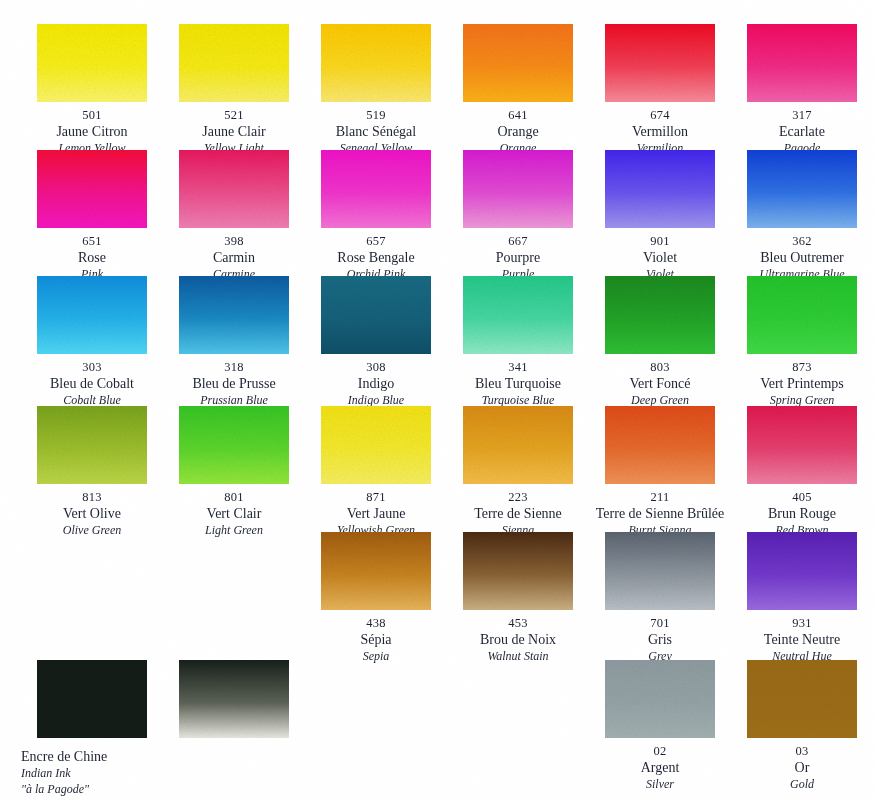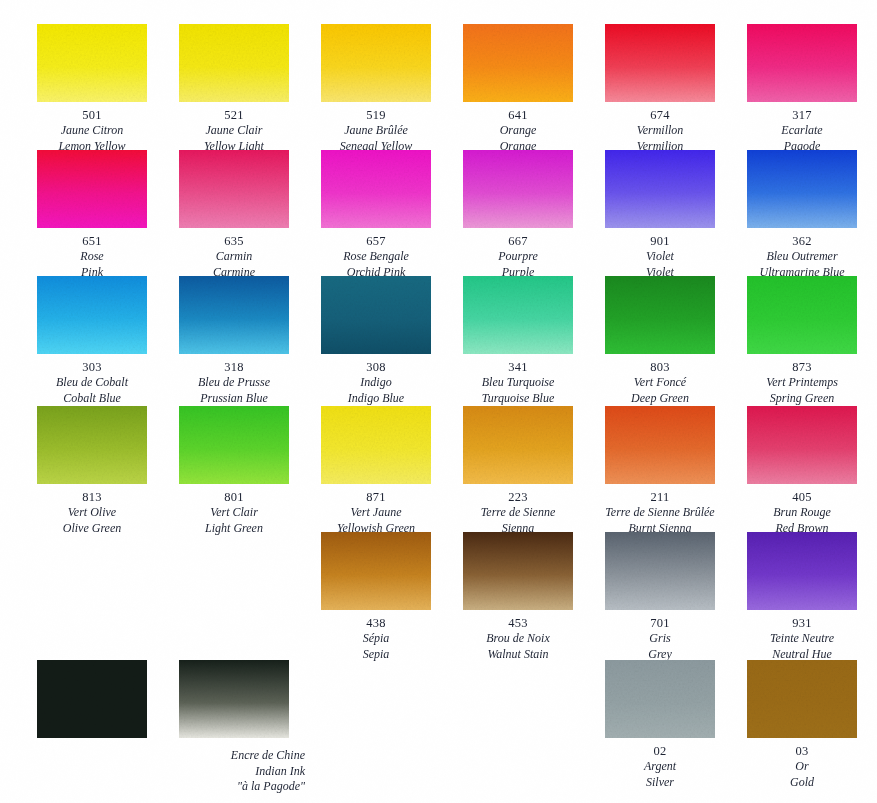--- a/index.html
+++ b/index.html
@@ -58,35 +58,34 @@
   }
   .labels {
     margin-top: 5px;
     line-height: 1.30;
   }
   .code {
     font-size: 12.5px;
     letter-spacing: .3px;
   }
   .fr {
-    font-size: 12px;
-    font-style: italic;
+    font-size: 14px;
   }
   .en {
     font-size: 12px;
     font-style: italic;
   }
   .extra {
     font-size: 12px;
     font-style: italic;
   }
   .wide-label {
     position: absolute;
     width: 284px;
-    text-align: right;
+    text-align: left;
   }
 </style>
 </head>
 <body>
 
 <div id="chart">
   <svg class="paper-noise" width="877" height="803" aria-hidden="true">
     <defs>
       <filter id="paperGrain">
         <feTurbulence type="fractalNoise" baseFrequency="0.9" numOctaves="3" stitchTiles="stitch"></feTurbulence>
@@ -132,21 +131,21 @@
         </div>
       </div>
       <div class="cell" style="left: 305px; top: 24px;">
         <div class="swatch" style="background: linear-gradient(rgb(252, 200, 0) 0%, rgb(251, 216, 29) 55%, rgb(251, 232, 111) 100%);">
           <svg class="grain" width="110" height="78" preserveAspectRatio="none">
             <rect width="110" height="78" filter="url(#washGrain)"></rect>
           </svg>
         </div>
         <div class="labels">
           <div class="code">519</div>
-          <div class="fr">Jaune Brûlée</div>
+          <div class="fr">Blanc Sénégal</div>
           <div class="en">Senegal Yellow</div>
         </div>
       </div>
       <div class="cell" style="left: 447px; top: 24px;">
         <div class="swatch" style="background: linear-gradient(rgb(244, 114, 26) 0%, rgb(248, 140, 22) 55%, rgb(252, 177, 23) 100%);">
           <svg class="grain" width="110" height="78" preserveAspectRatio="none">
             <rect width="110" height="78" filter="url(#washGrain)"></rect>
           </svg>
         </div>
         <div class="labels">
@@ -191,21 +190,21 @@
           <div class="en">Pink</div>
         </div>
       </div>
       <div class="cell" style="left: 163px; top: 150px;">
         <div class="swatch" style="background: linear-gradient(rgb(232, 23, 94) 0%, rgb(236, 78, 140) 55%, rgb(240, 127, 180) 100%);">
           <svg class="grain" width="110" height="78" preserveAspectRatio="none">
             <rect width="110" height="78" filter="url(#washGrain)"></rect>
           </svg>
         </div>
         <div class="labels">
-          <div class="code">635</div>
+          <div class="code">398</div>
           <div class="fr">Carmin</div>
           <div class="en">Carmine</div>
         </div>
       </div>
       <div class="cell" style="left: 305px; top: 150px;">
         <div class="swatch" style="background: linear-gradient(rgb(239, 18, 199) 0%, rgb(241, 52, 204) 55%, rgb(244, 115, 214) 100%);">
           <svg class="grain" width="110" height="78" preserveAspectRatio="none">
             <rect width="110" height="78" filter="url(#washGrain)"></rect>
           </svg>
         </div>

